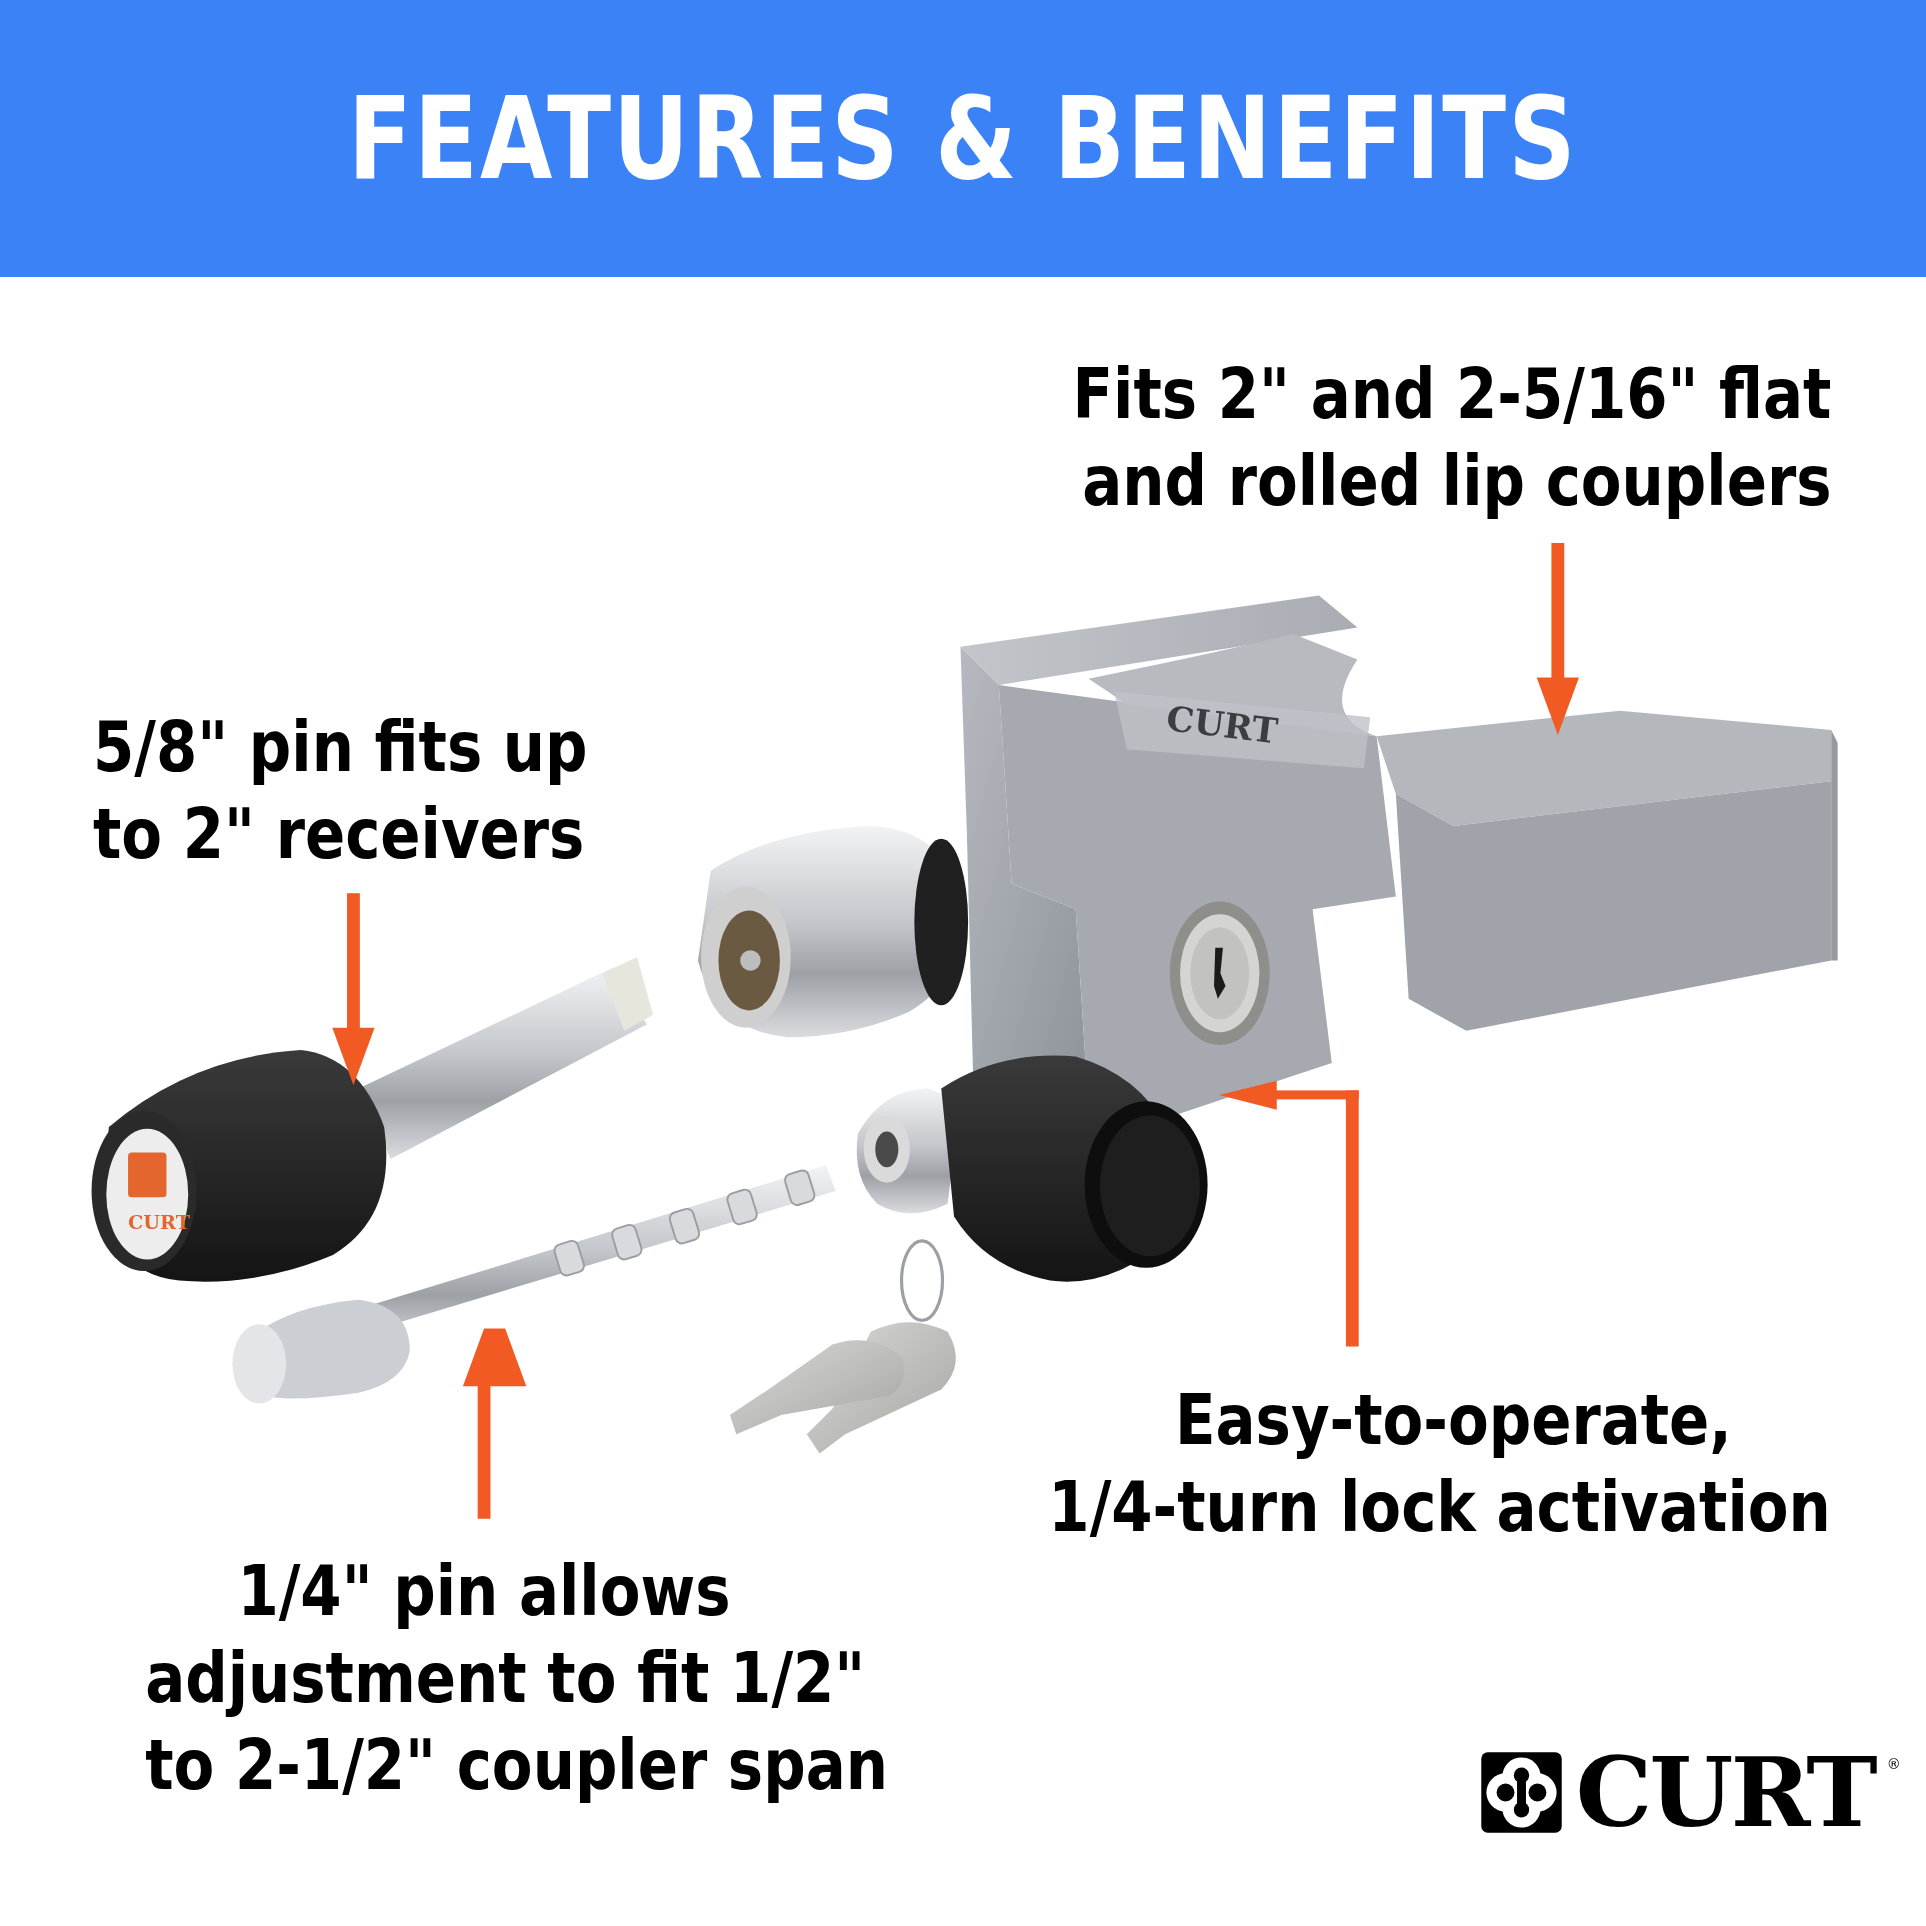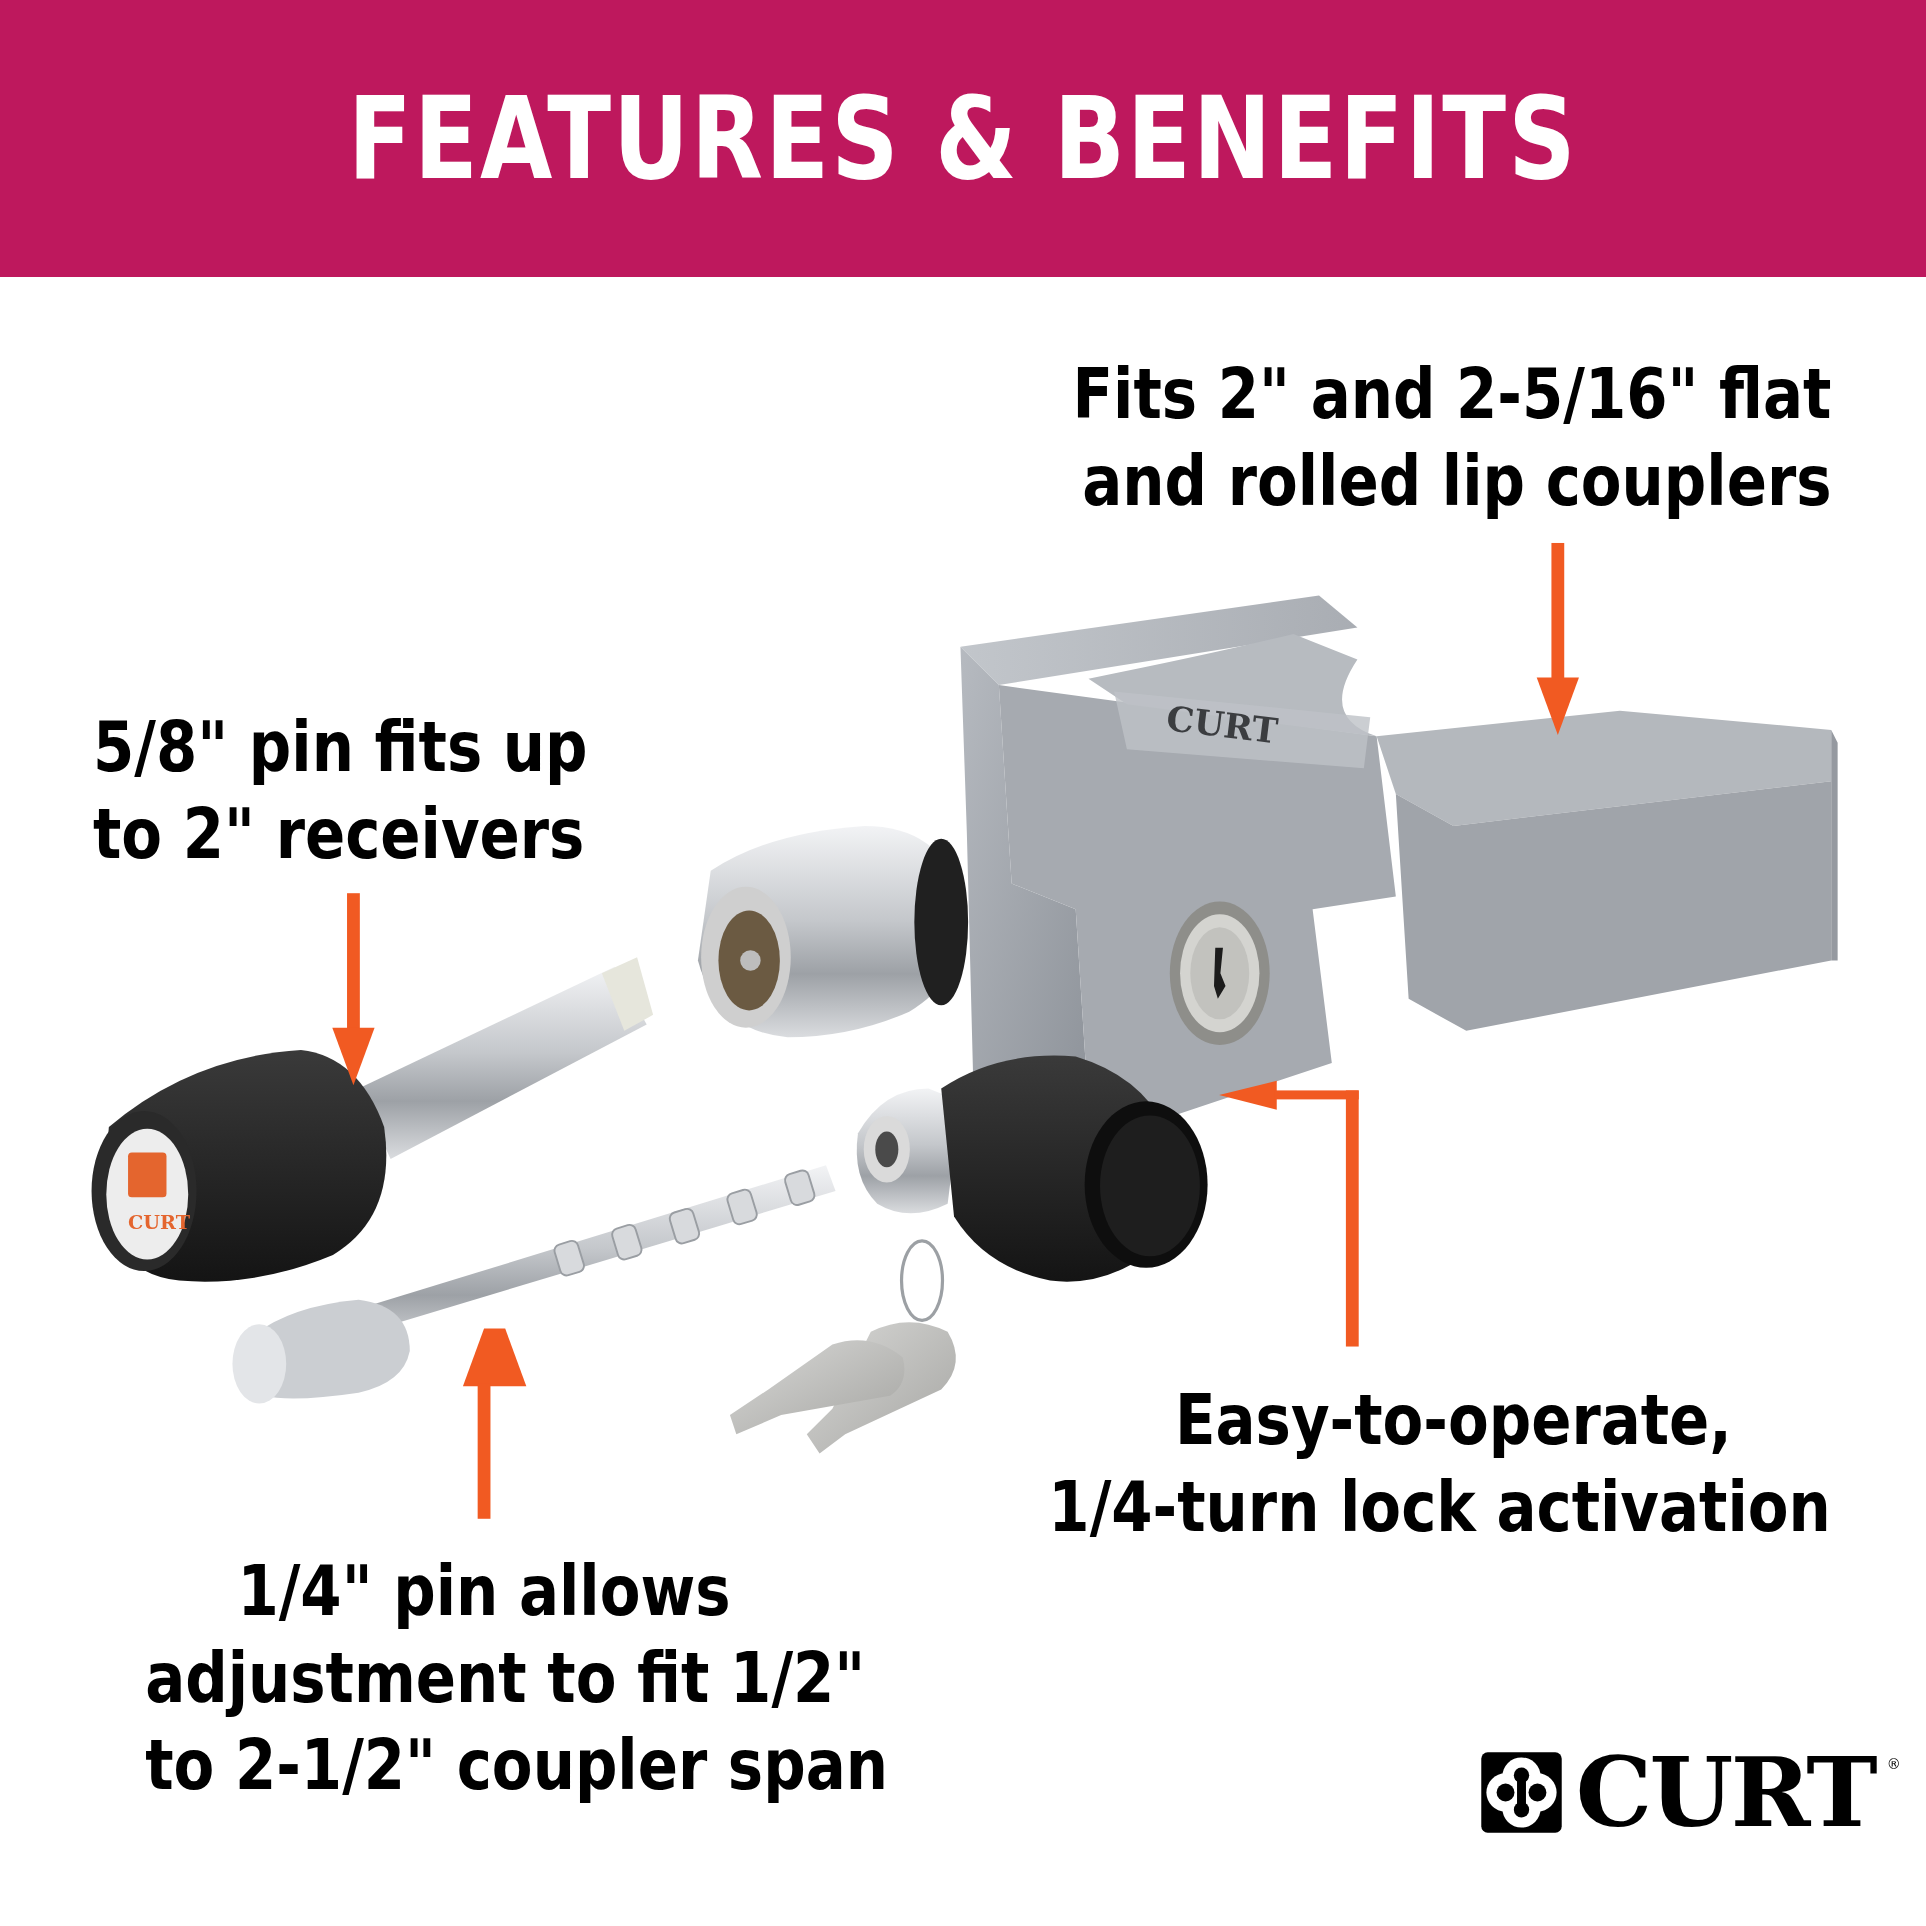--- a/index.html
+++ b/index.html
@@ -2,21 +2,21 @@
 <html style="font-size:10.2px"><head>
 <meta charset="utf-8">
 <style>
   html, body { margin:0; padding:0; background:#ffffff; }
   #canvas {
     position:relative; width:1926px; height:1926px; overflow:hidden;
     background:#ffffff;
     font-family:"DejaVu Sans Condensed","DejaVu Sans","Liberation Sans",sans-serif;
   }
   .header {
-    position:absolute; left:0; top:0; width:1926px; height:277px; background:#be185d;
+    position:absolute; left:0; top:0; width:1926px; height:277px; background:#3b82f6;
     display:flex; align-items:center; justify-content:center;
   }
   .header-title {
     color:#fff; font-family:"DejaVu Sans","Liberation Sans",sans-serif;
     font-weight:bold; font-size:114px; letter-spacing:2.6px;
     transform:scaleX(0.82); white-space:nowrap;
   }
   .callout {
     position:absolute; color:#000; font-weight:bold;
     font-family:"DejaVu Sans","Liberation Sans",sans-serif;

